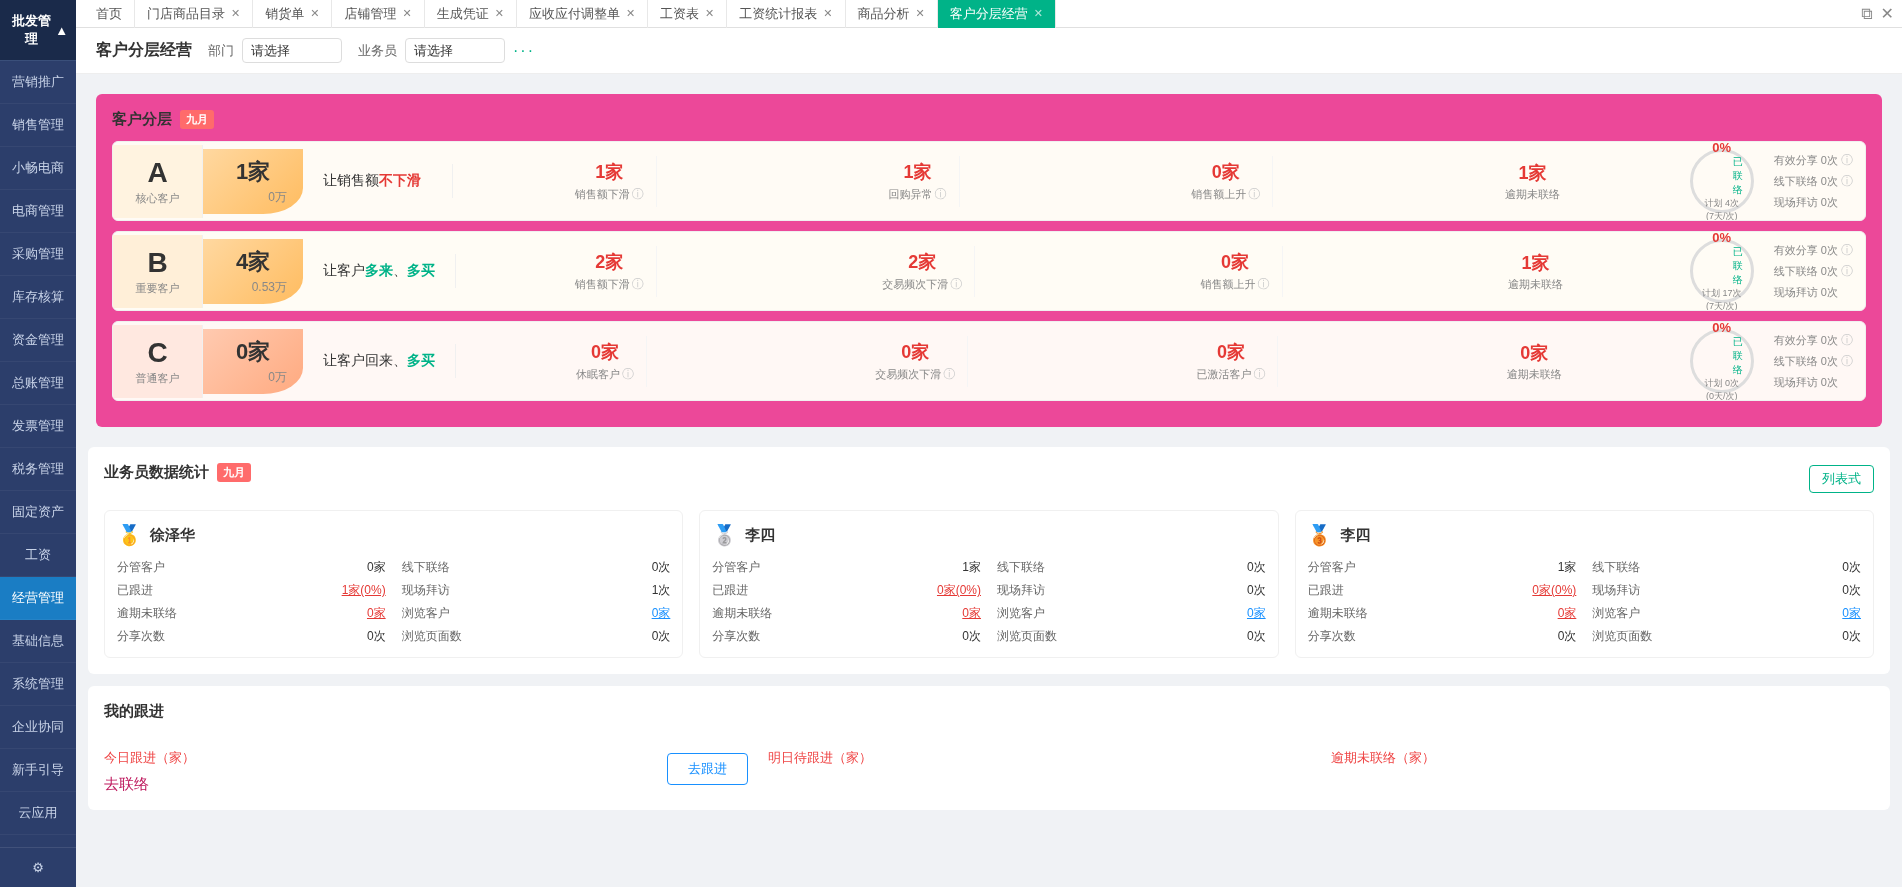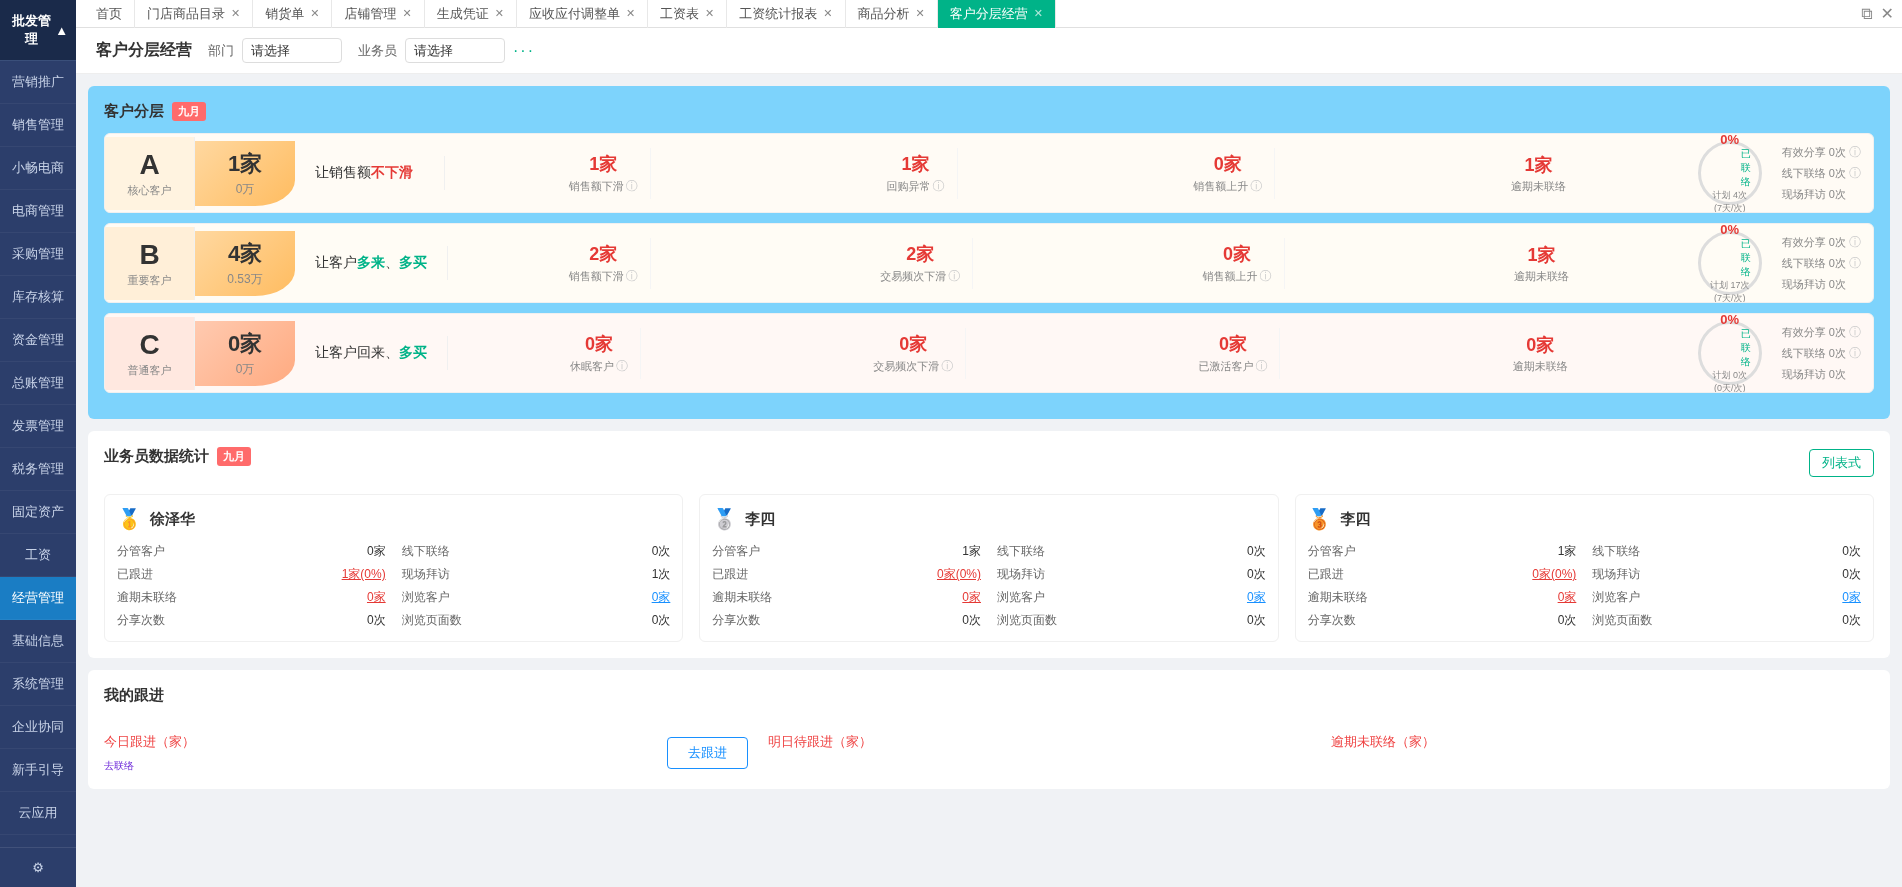--- a/index.html
+++ b/index.html
@@ -120,22 +120,22 @@
       color: #333;
       background: #fff;
       appearance: none;
       cursor: pointer;
       min-width: 100px;
     }
     .filter-more { color: #00b388; cursor: pointer; font-size: 16px; letter-spacing: 2px; }
 
     
     .section {
-      margin: 12px;
-      background: #7dd3fc;
+      margin: 20px;
+      background: #ec4899;
       border-radius: 6px;
       padding: 16px;
     }
     .section-title {
       font-size: 15px;
       font-weight: bold;
       color: #333;
       margin-bottom: 12px;
       display: flex;
       align-items: center;
@@ -168,21 +168,21 @@
     }
     .tier-label .tier-letter { font-size: 28px; font-weight: bold; color: #333; }
     .tier-label .tier-name { font-size: 11px; color: #888; margin-top: 2px; }
     .tier-stats {
       flex-shrink: 0;
       padding: 8px 16px;
       text-align: center;
       min-width: 100px;
     }
     .tier-stats .count { font-size: 22px; font-weight: bold; color: #333; }
-    .tier-stats .amount { font-size: 12px; color: #888; margin-top: 2px; }
+    .tier-stats .amount { font-size: 12px; color: #888; margin-top: 2px; text-align: right; }
     .tier-action {
       flex-shrink: 0;
       padding: 8px 20px;
       min-width: 150px;
       font-size: 14px;
       color: #333;
       border-right: 1px solid #f0f0f0;
     }
     .tier-action .highlight-red { color: #e53935; font-weight: bold; }
     .tier-action .highlight-green { color: #00b388; font-weight: bold; }
@@ -680,21 +680,21 @@
       </div>
     </div>
 
     <div class="followup-section">
       <div class="followup-header">
         <span class="section-title">我的跟进</span>
       </div>
       <div style="display:grid;grid-template-columns:1fr auto 1fr 1fr;gap:20px;align-items:start;">
         <div>
           <div class="followup-col-title">今日跟进（家）</div>
-          <div style="font-size:10px;color:#6d28d9;">
+          <div style="font-size:15px;color:#be185d;">
             <span>去联络</span>
           </div>
         </div>
         <div style="display:flex;align-items:center;justify-content:center;padding-top:4px;">
           <button class="goto-btn">去跟进</button>
         </div>
         <div>
           <div class="followup-col-title">明日待跟进（家）</div>
         </div>
         <div>

